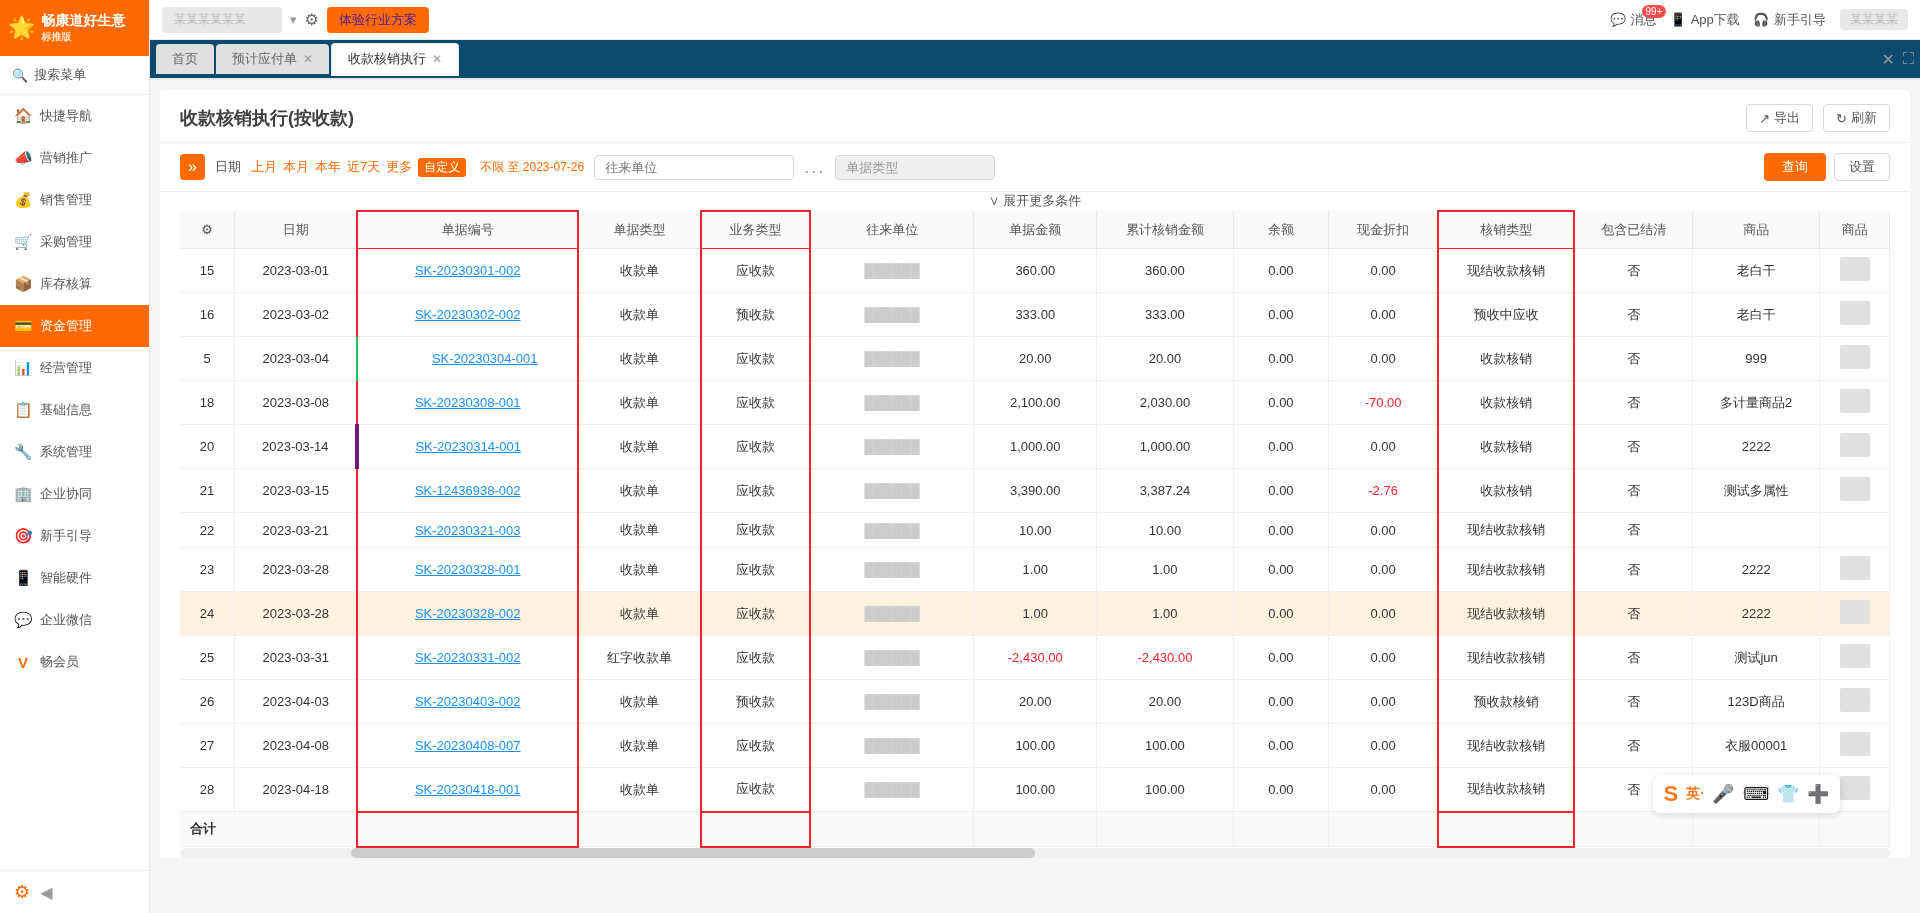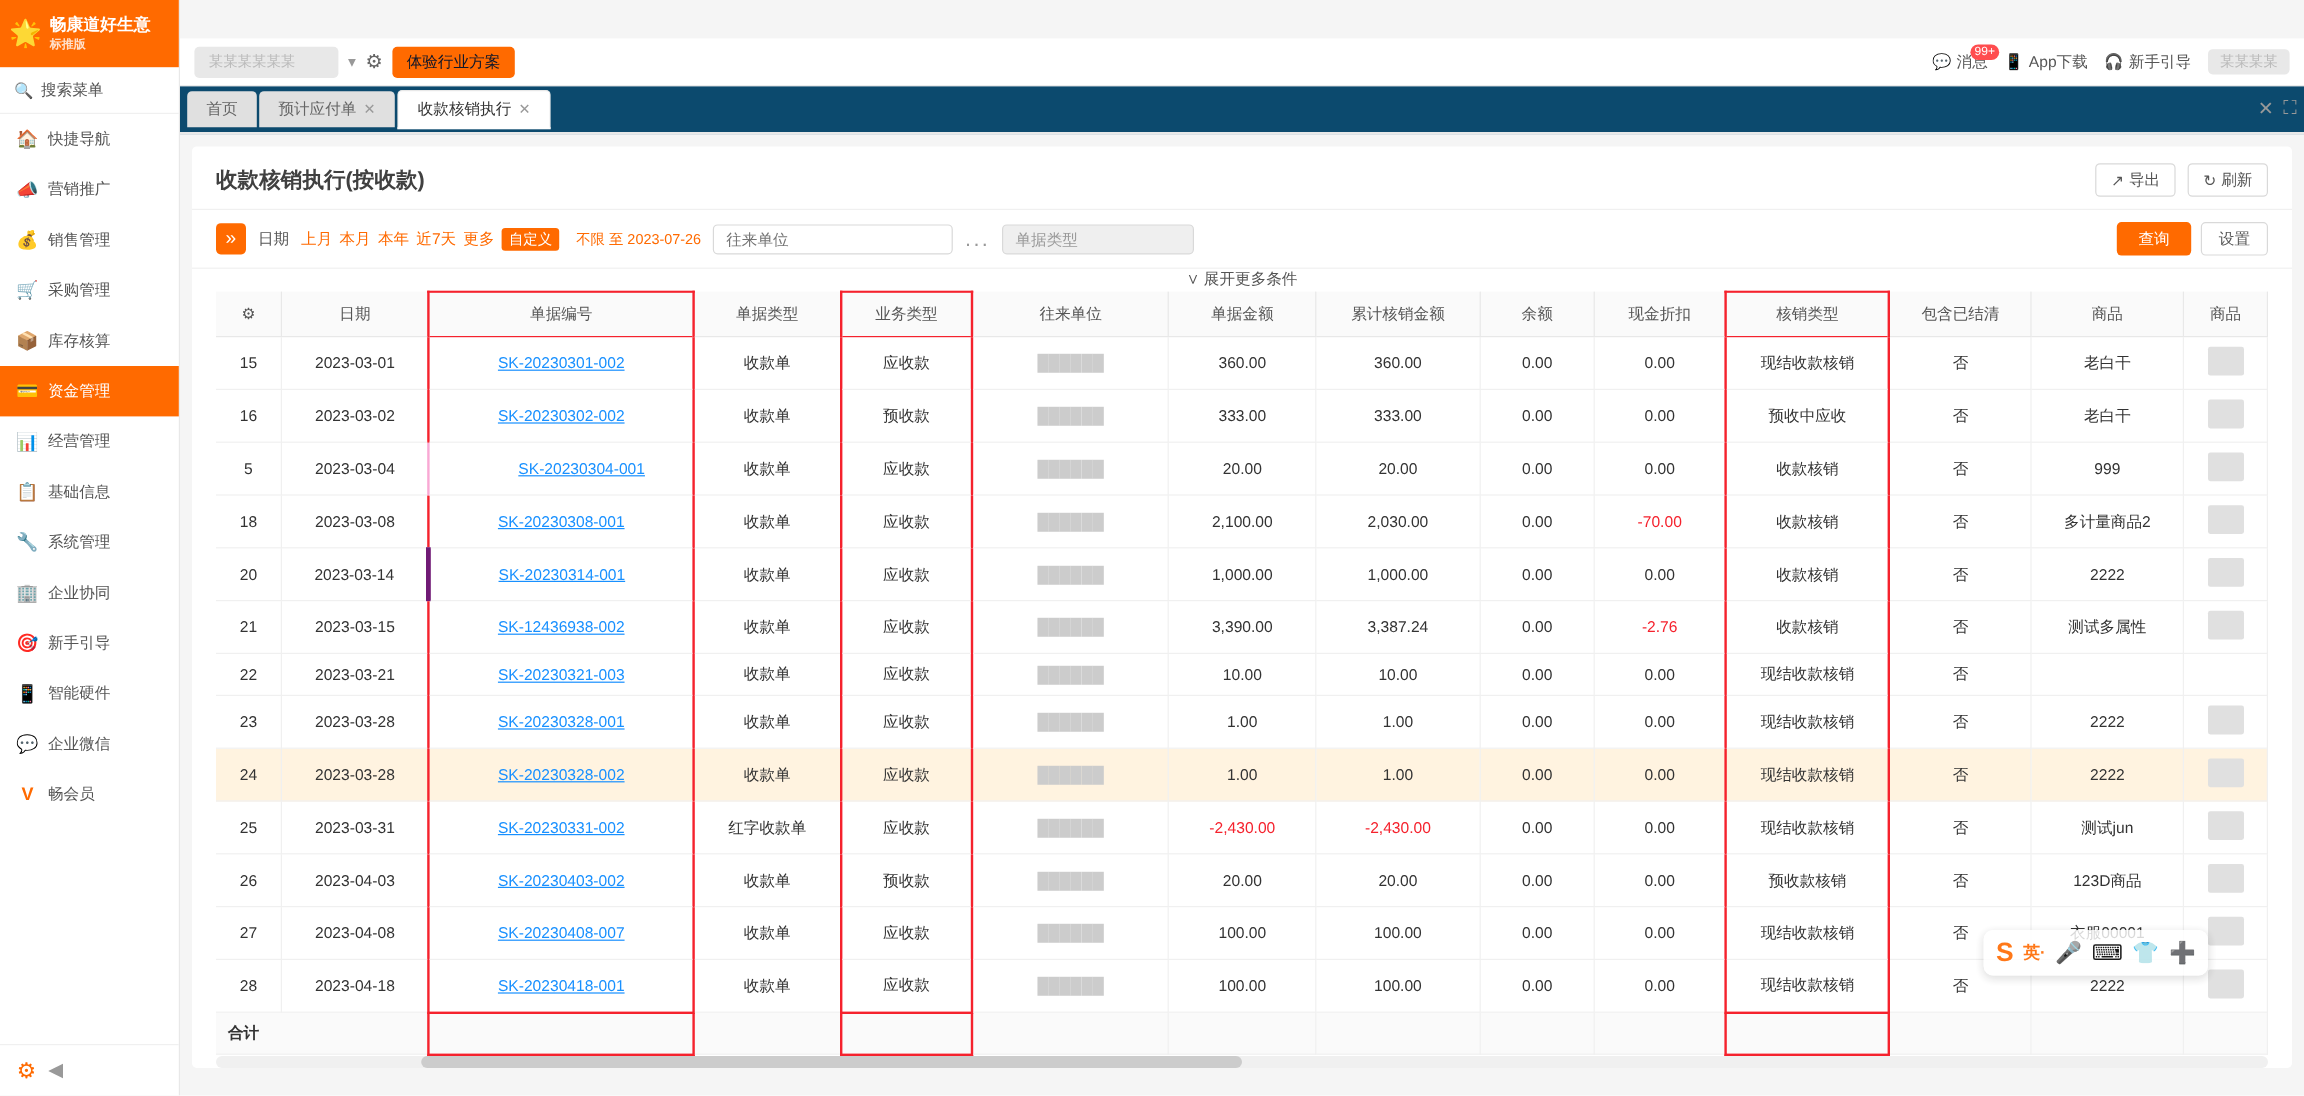--- a/index.html
+++ b/index.html
@@ -12,26 +12,26 @@
     .sidebar-search { display: flex; align-items: center; gap: 6px; padding: 10px 12px; color: #555; cursor: pointer; font-size: 13px; border-bottom: 1px solid #f0f0f0; }
     .sidebar-item { display: flex; align-items: center; gap: 8px; padding: 12px 14px; color: #555; cursor: pointer; font-size: 13px; }
     .sidebar-item.active { background: #ff6a00; color: #fff; border-radius: 0; }
     .sidebar-item .icon { width: 18px; text-align: center; font-size: 15px; }
     .sidebar-bottom { margin-top: auto; border-top: 1px solid #f0f0f0; display: flex; align-items: center; padding: 10px 14px; gap: 10px; }
 
     
     .main { flex: 1; display: flex; flex-direction: column; overflow: hidden; }
 
     
-    .topbar { height: 40px; background: #fff; border-bottom: 1px solid #e8e8e8; display: flex; align-items: center; padding: 0 12px; gap: 8px; margin-top: 32px; }
+    .topbar { height: 40px; background: #fff; border-bottom: 1px solid #e8e8e8; display: flex; align-items: center; padding: 0 12px; gap: 8px; }
     .topbar-left { display: flex; align-items: center; gap: 8px; flex: 1; }
     .topbar-brand { background: #e8e8e8; border-radius: 4px; padding: 2px 12px; color: #666; font-size: 12px; min-width: 120px; height: 26px; display: flex; align-items: center; }
     .topbar-arrow { color: #999; }
     .topbar-gear { color: #666; font-size: 16px; cursor: pointer; }
-    .topbar-btn { background: #ff6a00; color: #0f172a; border: none; border-radius: 4px; padding: 4px 12px; cursor: pointer; font-size: 13px; }
+    .topbar-btn { background: #ff6a00; color: #4c1d95; border: none; border-radius: 4px; padding: 4px 12px; cursor: pointer; font-size: 13px; }
     .topbar-right { display: flex; align-items: center; gap: 14px; color: #555; font-size: 13px; }
     .topbar-msg { display: flex; align-items: center; gap: 4px; position: relative; }
     .badge { background: #ff4d4f; color: #fff; font-size: 10px; border-radius: 8px; padding: 1px 4px; position: absolute; top: -6px; right: -10px; }
     .topbar-user { background: #e8e8e8; border-radius: 4px; padding: 2px 10px; color: #666; font-size: 12px; }
 
     
     .tabs { height: 40px; background: #0c4a6e; display: flex; align-items: center; border-bottom: 2px solid #e8e8e8; padding: 0 6px; gap: 2px; }
     .tab { padding: 6px 16px; cursor: pointer; border-radius: 4px 4px 0 0; font-size: 13px; color: #666; display: flex; align-items: center; gap: 6px; background: #e0e0e0; }
     .tab.active { background: #fff; color: #333; border: 1px solid #e8e8e8; border-bottom: 2px solid #fff; }
     .tab-close { color: #999; font-size: 12px; cursor: pointer; }
@@ -323,21 +323,21 @@
     <td>0.00</td>
     <td class="">0.00</td>
     <td style="border-left: 2px solid #f5222d; border-right: 2px solid #f5222d;">预收中应收</td>
     <td>否</td>
     <td>老白干</td>
     <td><span style="display:inline-block;width:30px;height:24px;background:#e0e0e0;border-radius:2px;"></span></td>
   </tr>
               <tr>
     <td>5</td>
     <td>2023-03-04</td>
-    <td style="border-left: 2px solid #f9a8d4; border-right: 2px solid #f5222d; padding-left: 44px;"><a class="link">SK-20230304-001</a></td>
+    <td style="border-left: 2px solid #22c55e; border-right: 2px solid #f5222d; padding-left: 44px;"><a class="link">SK-20230304-001</a></td>
     <td>收款单</td>
     <td style="border-left: 2px solid #f5222d; border-right: 2px solid #f5222d;">应收款</td>
     <td style="color:#ccc;">██████</td>
     <td class="">20.00</td>
     <td class="">20.00</td>
     <td>0.00</td>
     <td class="">0.00</td>
     <td style="border-left: 2px solid #f5222d; border-right: 2px solid #f5222d;">收款核销</td>
     <td>否</td>
     <td>999</td>

